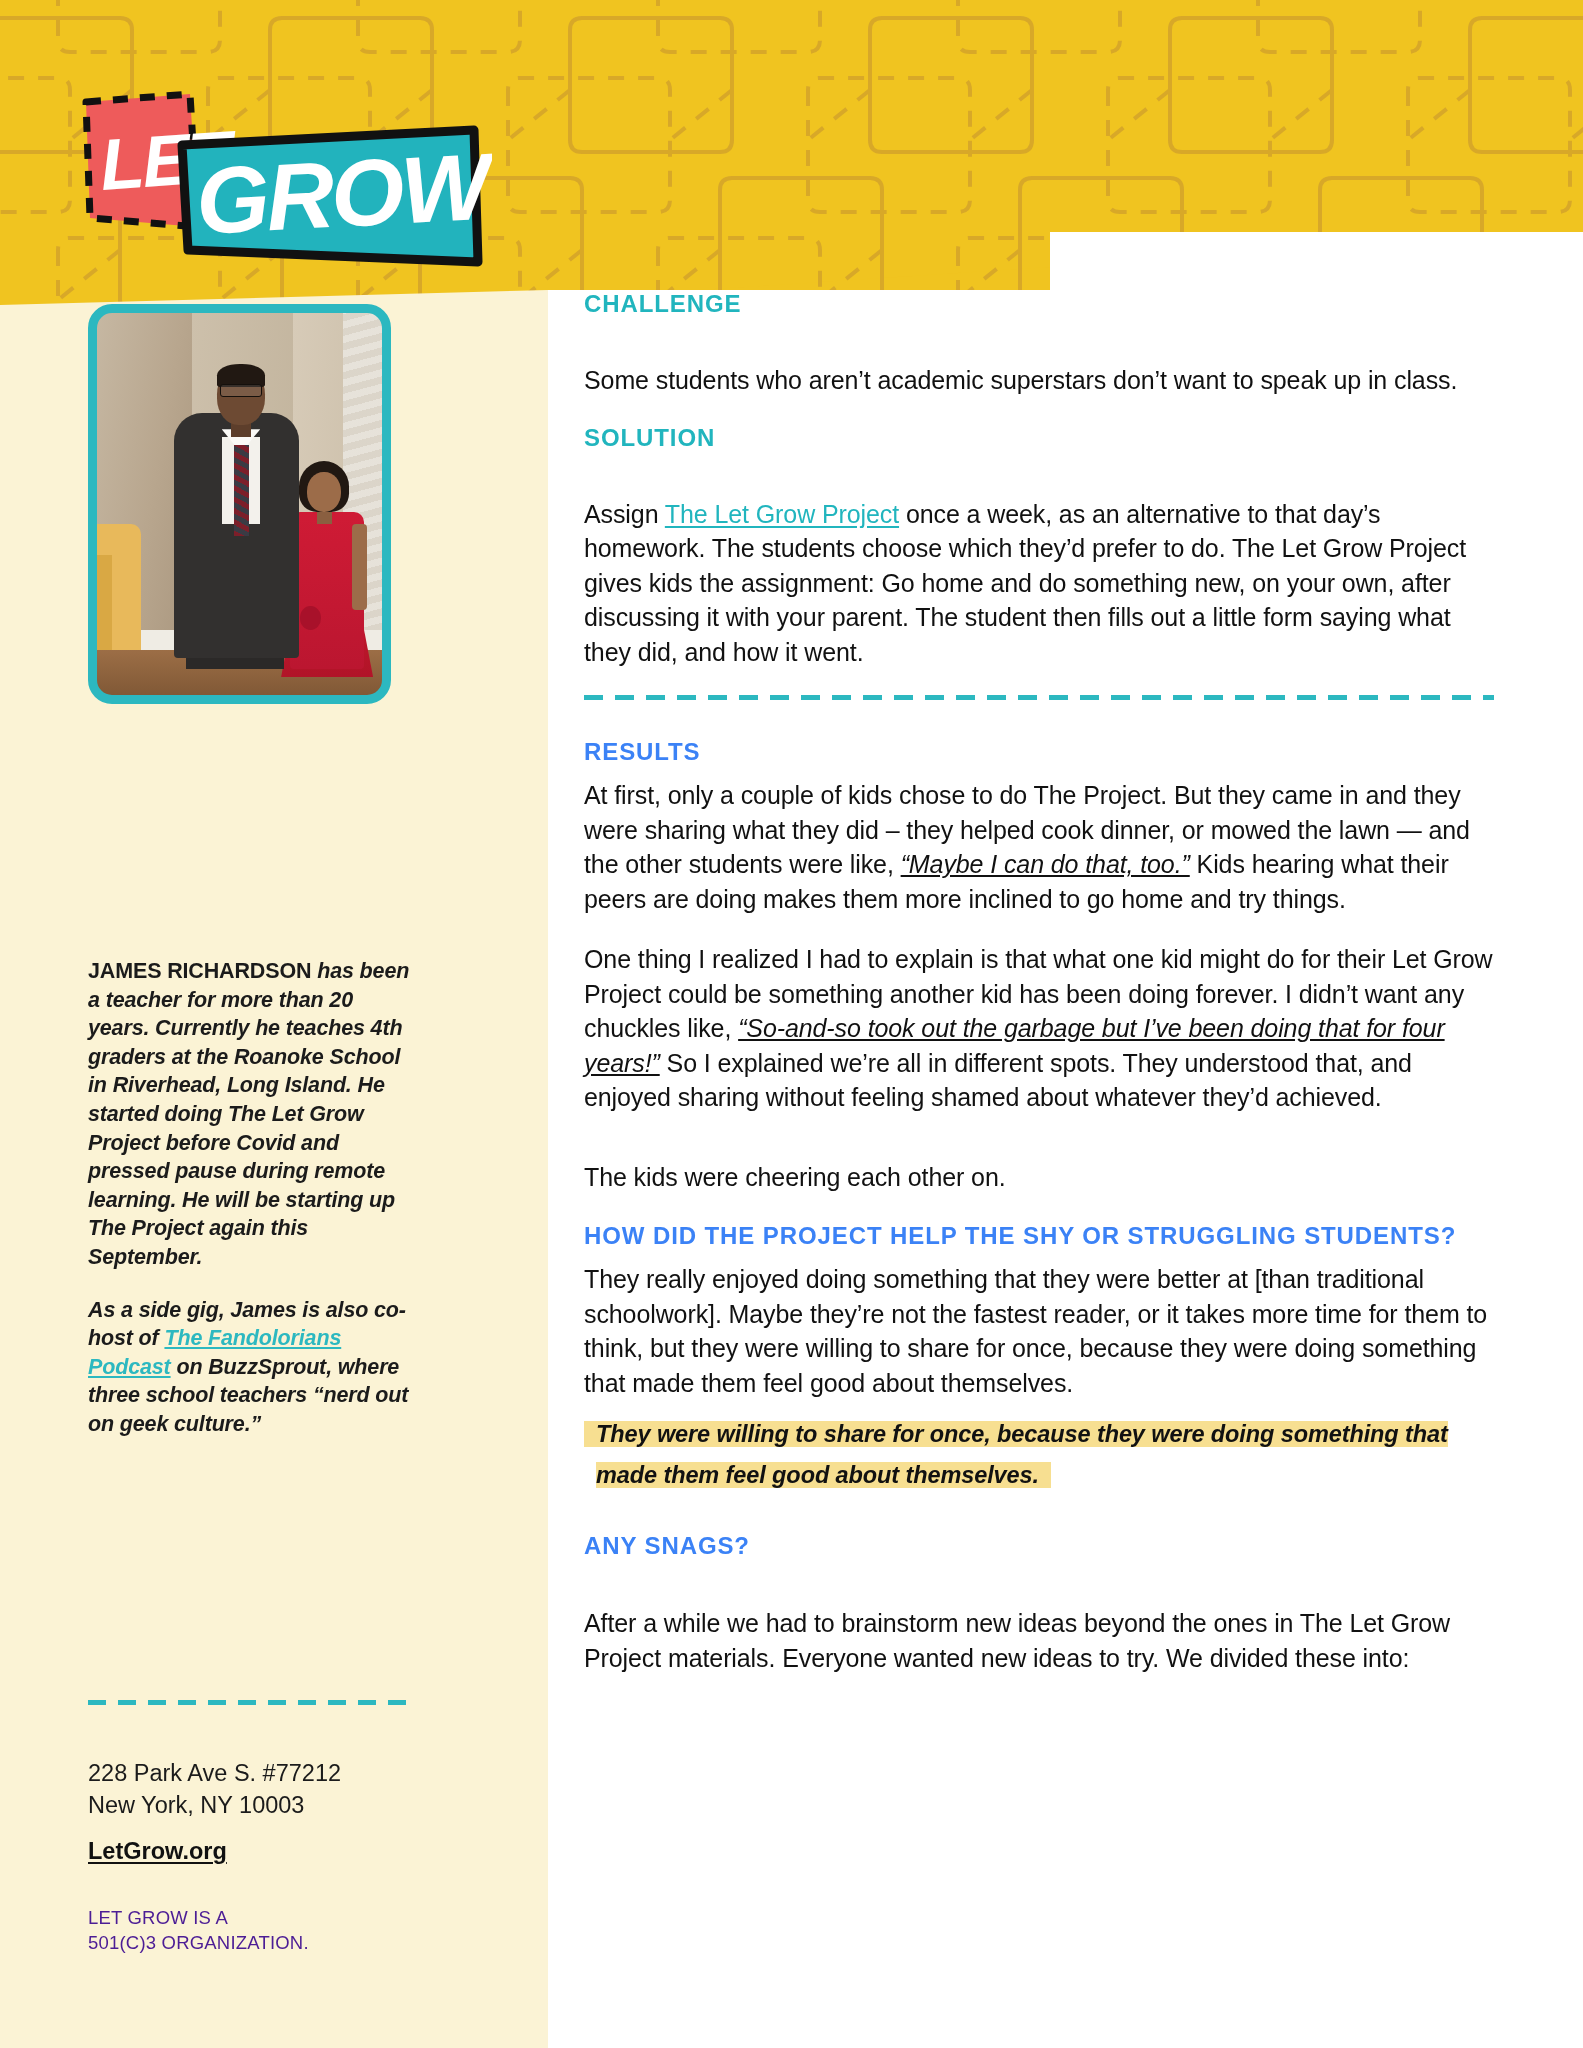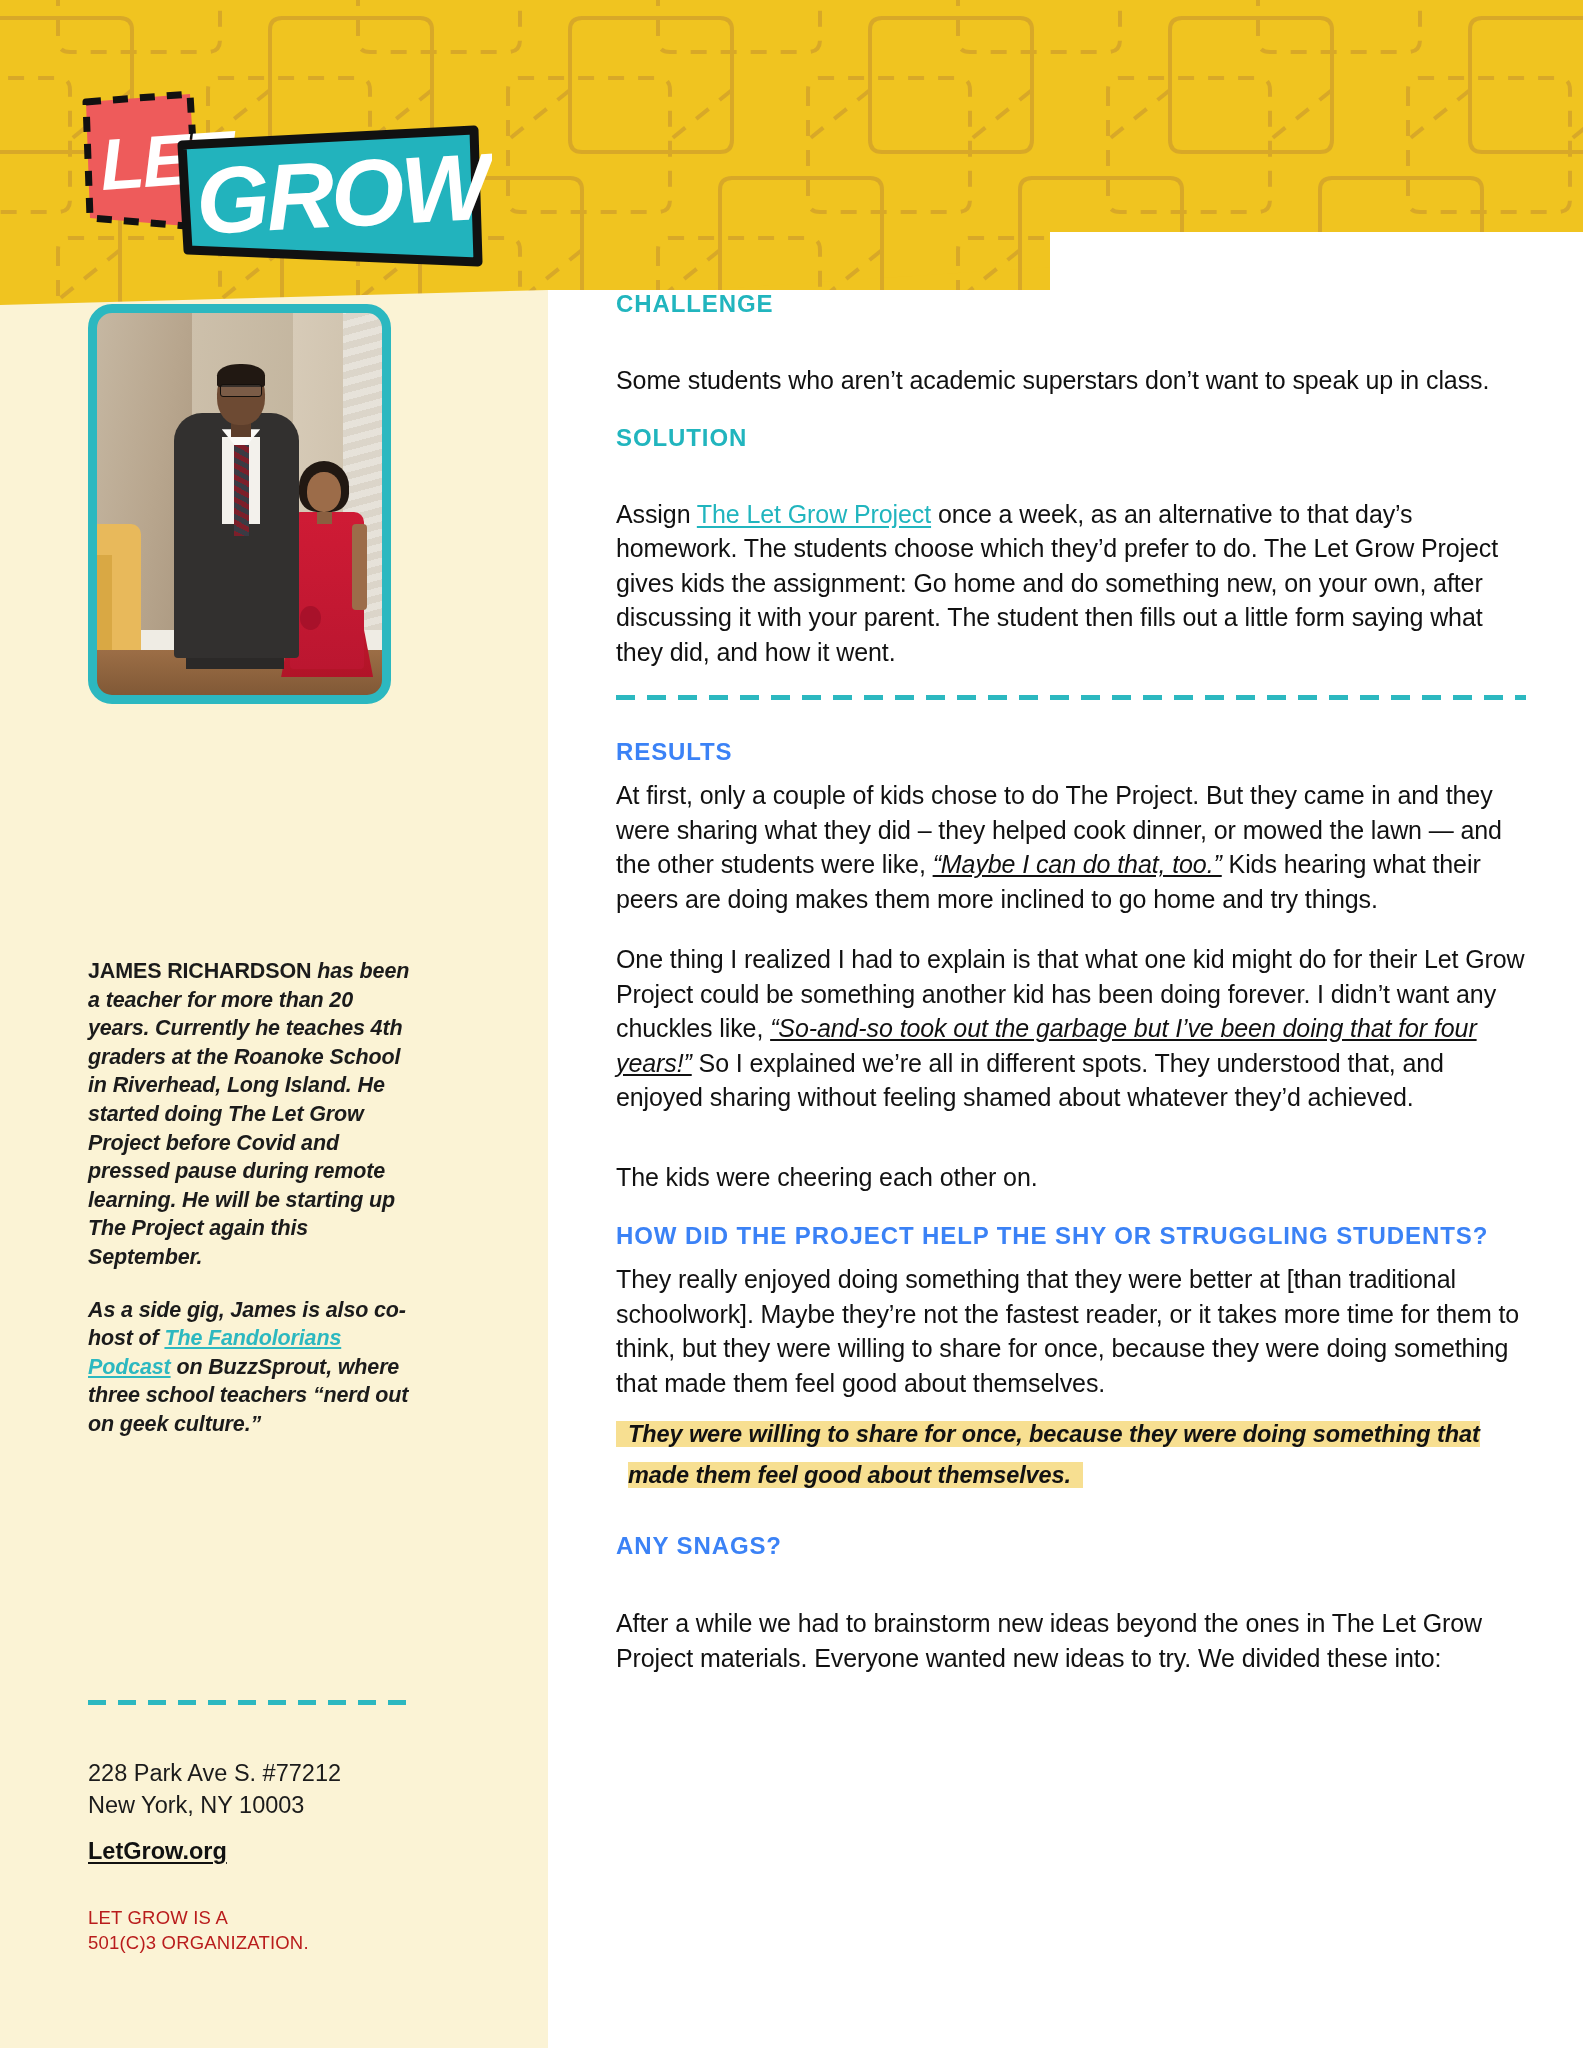--- a/index.html
+++ b/index.html
@@ -193,28 +193,28 @@
     text-decoration: underline;
     text-underline-offset: 3px;
   }
   #org-note {
     position: absolute;
     left: 88px;
     top: 1905px;
     width: 330px;
     font-size: 18.5px;
     line-height: 25px;
-    color: #b91c1c;
+    color: #4c1d95;
     letter-spacing: .2px;
   }
 
   
   #main {
     position: absolute;
-    left: 616px;
+    left: 584px;
     top: 290px;
     width: 910px;
   }
   .h-teal {
     color: #21B5BE;
     font-size: 24px;
     font-weight: bold;
     letter-spacing: .9px;
     margin-bottom: 12px;
   }

